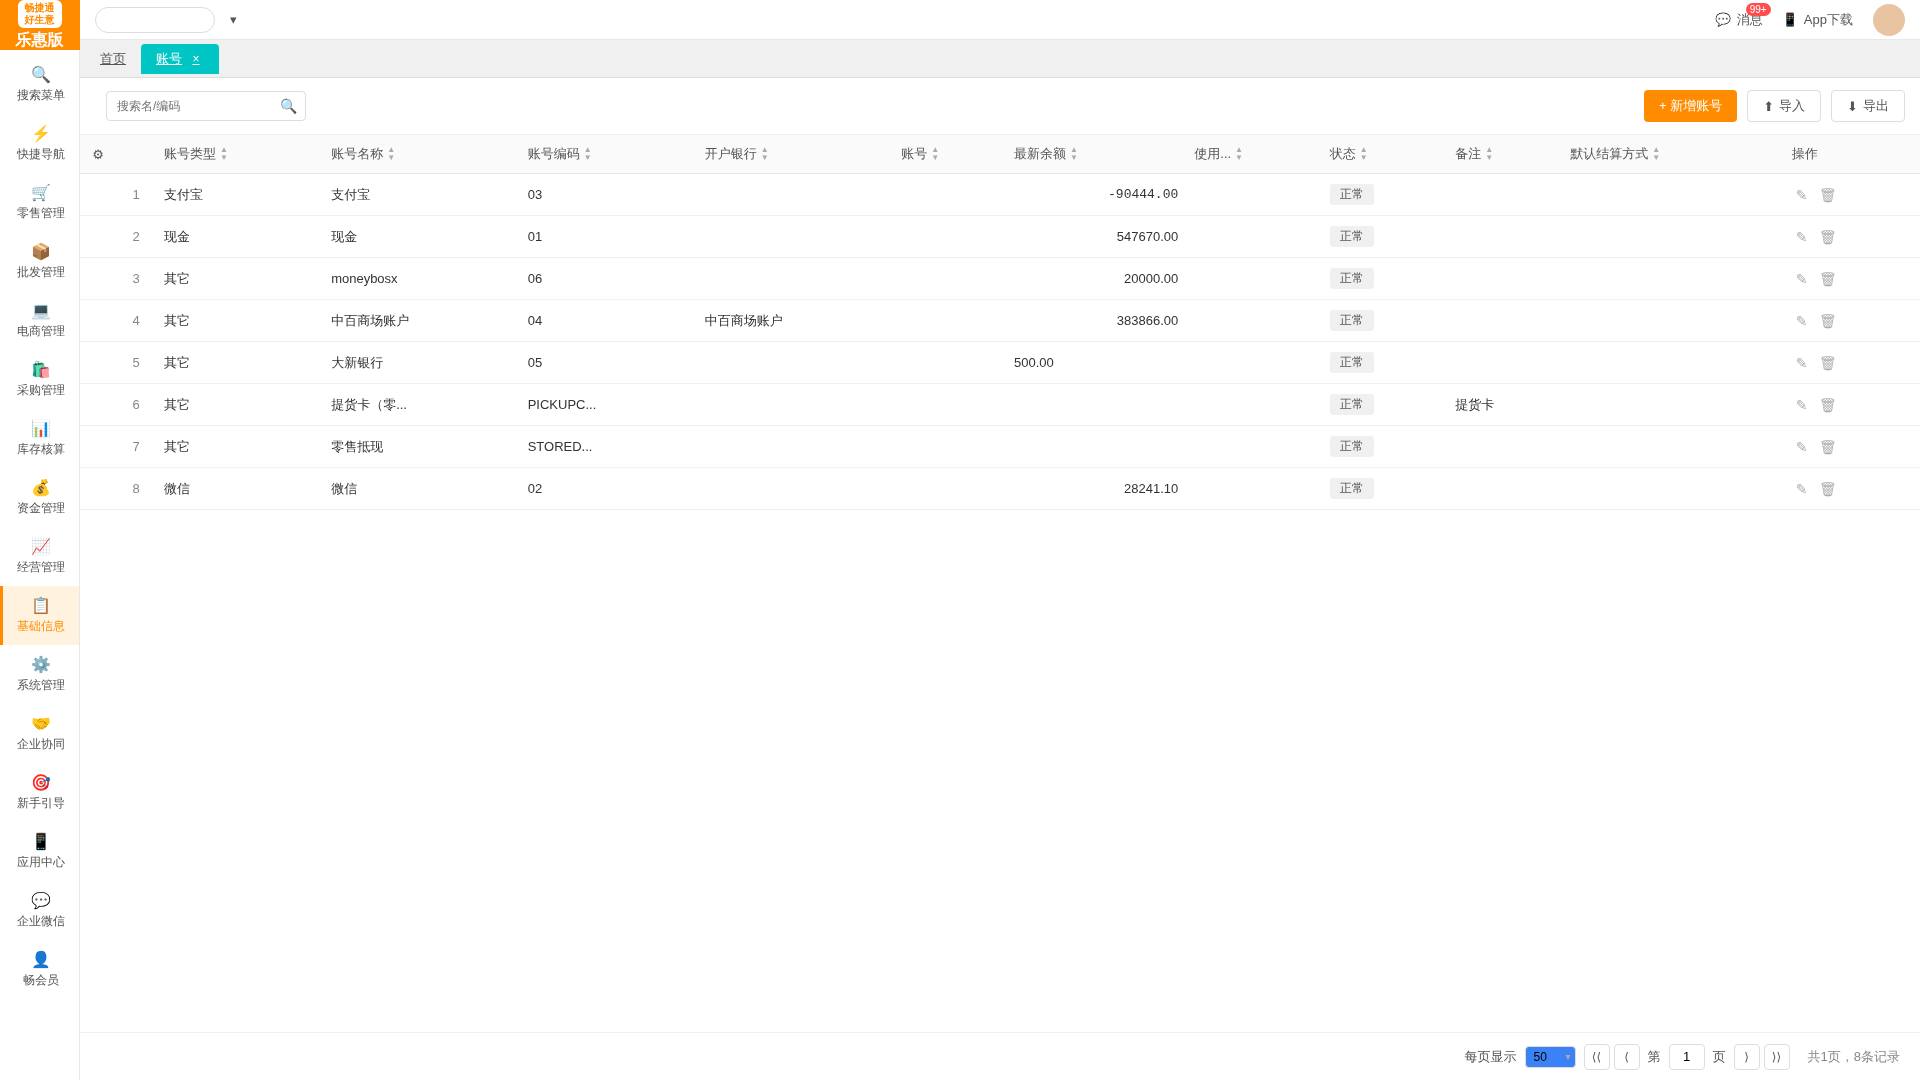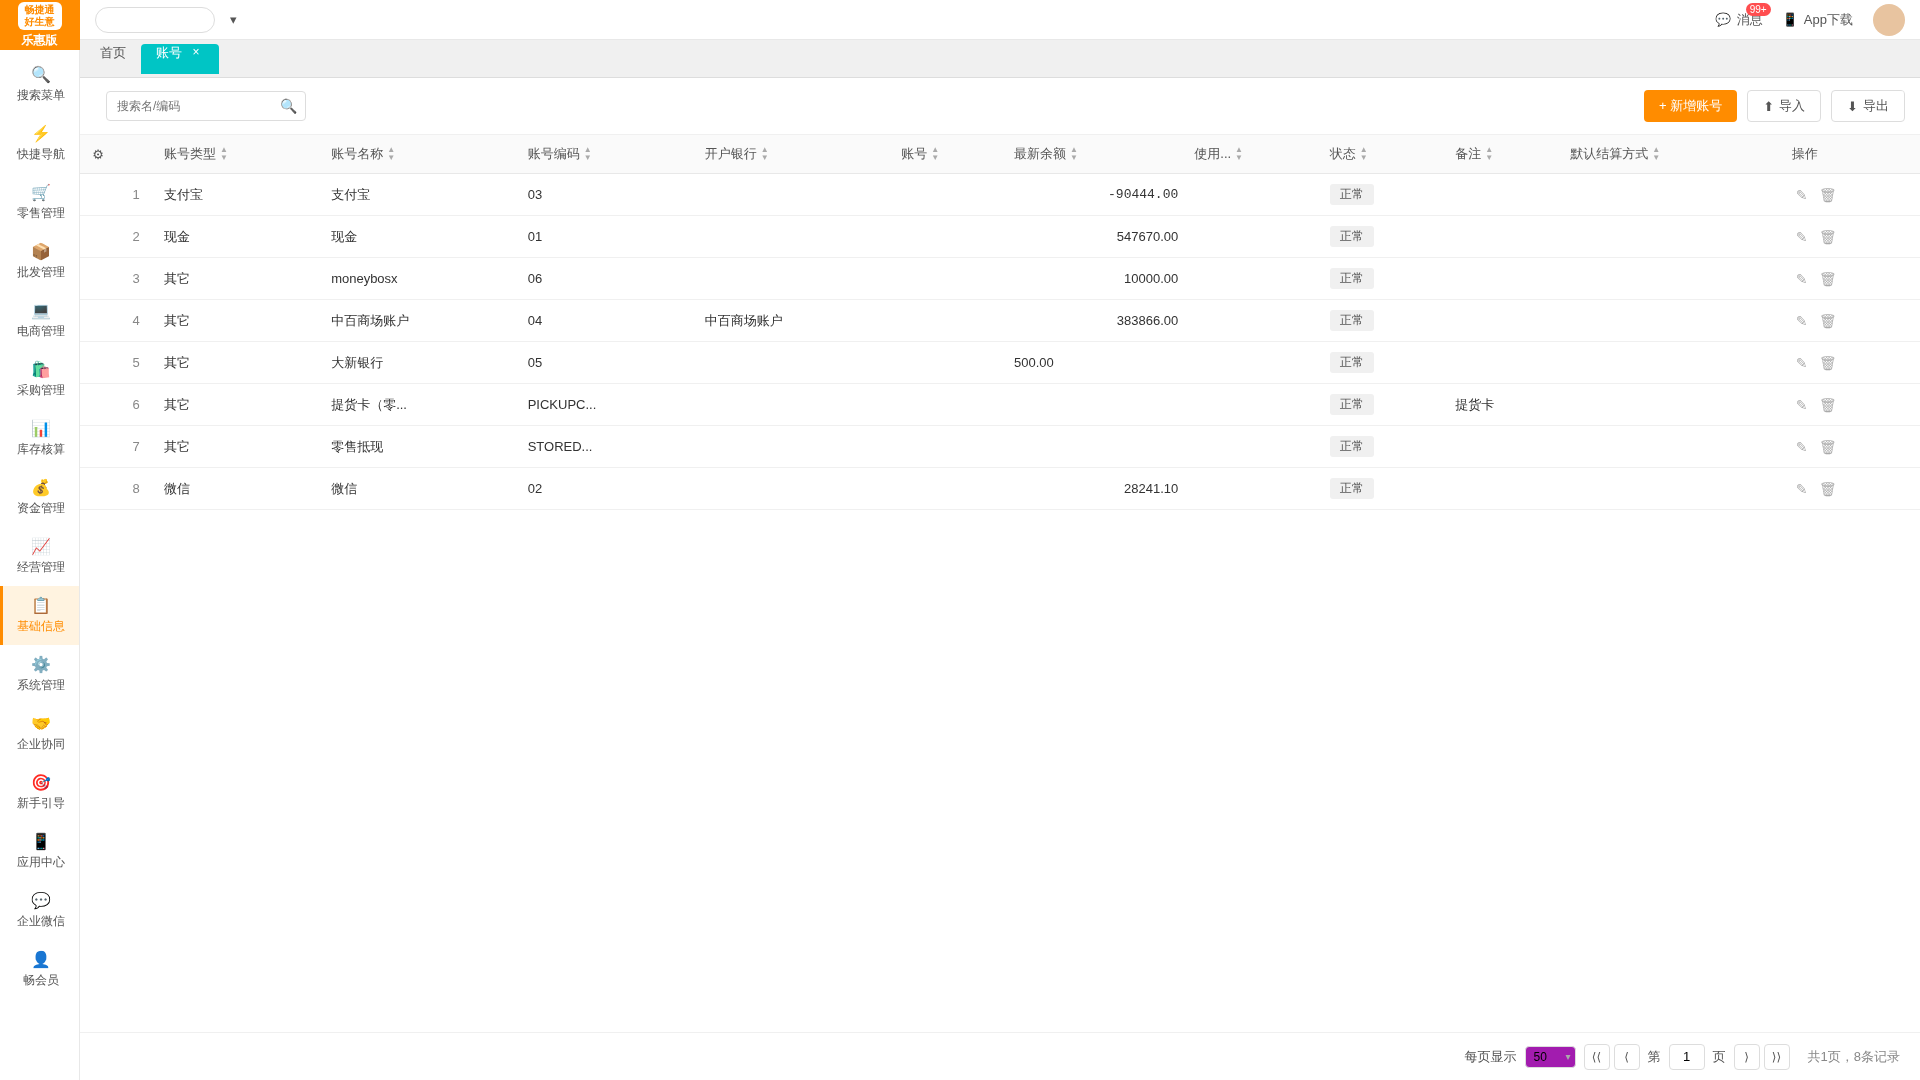--- a/index.html
+++ b/index.html
@@ -143,25 +143,27 @@
       display: flex;
       align-items: center;
       padding: 0 5px;
       border-bottom: 1px solid #ddd;
       flex-shrink: 0;
     }
     .tab-item {
       height: 30px;
       padding: 0 15px;
       display: flex;
+      align-items: center;
       cursor: pointer;
       border-radius: 4px 4px 0 0;
       font-size: 13px;
       color: #555;
       gap: 6px;
+      text-decoration: underline;
     }
     .tab-item.active {
       background: #00c5c5;
       color: #fff;
     }
     .tab-close {
       font-size: 12px;
       cursor: pointer;
       display: flex;
       align-items: center;
@@ -324,21 +326,21 @@
       flex-shrink: 0;
       font-size: 13px;
       color: #555;
     }
     .page-size-select {
       border: 1px solid #ddd;
       border-radius: 4px;
       padding: 3px 20px 3px 8px;
       font-size: 12px;
       appearance: none;
-      background: #a21caf;
+      background: #3b82f6;
       cursor: pointer;
       position: relative;
     }
     .page-size-wrap {
       position: relative;
       display: inline-flex;
       align-items: center;
     }
     .page-size-wrap::after {
       content: '▾';
@@ -390,21 +392,21 @@
   </style>
 </head>
 <body>
 
 <div class="sidebar">
   <div class="sidebar-logo">
     <div style="display:flex;flex-direction:column;align-items:center;">
       <div style="background:#fff;border-radius:6px;width:44px;height:28px;display:flex;align-items:center;justify-content:center;margin-bottom:2px;">
         <span style="color:#ff8c00;font-size:10px;font-weight:bold;line-height:1.2;text-align:center;">畅捷通<br>好生意</span>
       </div>
-      <span style="font-size:12px;color:#fff;">乐惠版</span>
+      <span style="font-size:16px;color:#fff;">乐惠版</span>
     </div>
   </div>
   <div class="sidebar-nav" id="sidebar-nav">
       <div class="sidebar-item">
         <span class="sidebar-item-icon">🔍</span>
         <span>搜索菜单</span>
       </div>
       <div class="sidebar-item">
         <span class="sidebar-item-icon">⚡</span>
         <span>快捷导航</span>
@@ -667,21 +669,21 @@
     </td>
   </tr>
             <tr>
     <td class="col-gear"></td>
     <td class="col-no" style="text-align:center;color:#888;">3</td>
     <td>其它</td>
     <td>moneybosx</td>
     <td>06</td>
     <td></td>
     <td></td>
-    <td style="text-align:right;">10000.00</td>
+    <td style="text-align:right;">20000.00</td>
     <td></td>
     <td><span class="status-badge">正常</span></td>
     <td></td>
     <td></td>
     <td>
       <button class="action-btn">✎</button>
       <button class="action-btn">🗑</button>
     </td>
   </tr>
             <tr>

